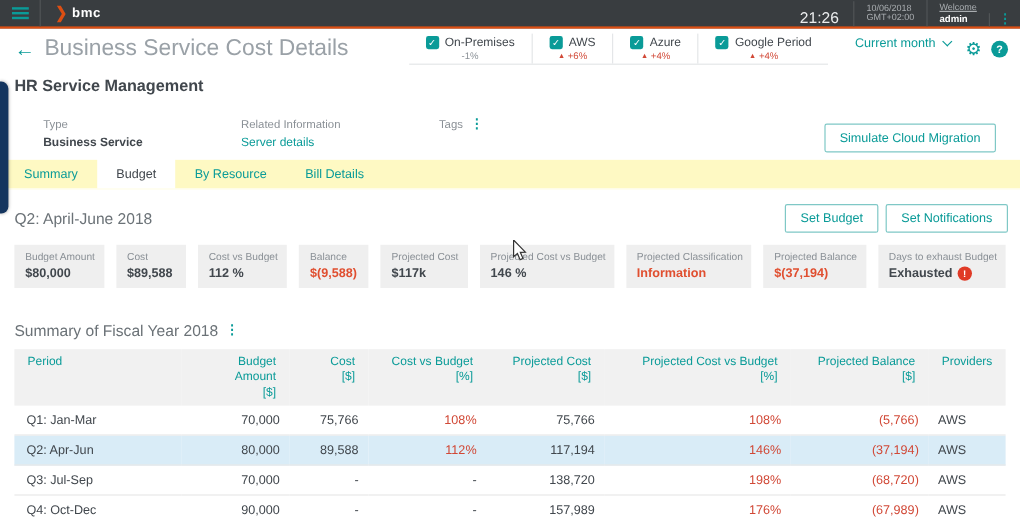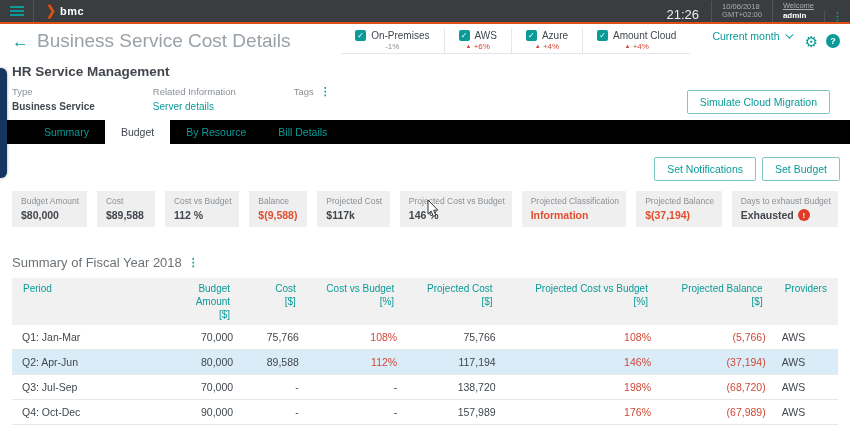--- a/index.html
+++ b/index.html
@@ -40,31 +40,31 @@
   .prov-label { font-size:10px; color:#41474d; }
   .prov-delta { font-size:8px; color:#8a9096; margin-top:1px; }
   .prov-delta.neg { color:var(--red); }
   .tri { font-size:6px; color:var(--red); vertical-align:1px;}
   .period-sel { display:flex; align-items:center; gap:5px; color:var(--teal); font-size:10.5px; margin:0 14px 11px 22px; cursor:pointer; white-space:nowrap;}
   .chev-down { width:6px; height:6px; border-right:1.5px solid var(--teal); border-bottom:1.5px solid var(--teal); transform:rotate(45deg) translateY(-2px); display:inline-block;}
   .gear { color:var(--teal); font-size:15px; cursor:pointer; margin-right:8px; line-height:1;}
   .help { width:14px; height:14px; border-radius:50%; background:var(--teal); color:#fff; font-size:9px; font-weight:bold; display:flex; align-items:center; justify-content:center; cursor:pointer;}
   
   .service { padding:6px 12px 8px 12px; background:#fff; position:relative;}
-  .svc-name { font-size:13.5px; font-weight:600; color:#41474d; margin-bottom:7px;}
+  .svc-name { font-size:13.5px; font-weight:600; color:#41474d; margin-bottom:20px;}
   .svc-cols { display:flex; gap:0; }
-  .svc-col { margin-right:58px; }
+  .svc-col { margin-right:58px;margin-left:24px; }
   .svc-label { font-size:9.5px; color:#8a9096; margin-bottom:4px; }
   .svc-val { font-size:10px; font-weight:bold; color:#41474d; }
   .svc-link { font-size:10px; color:var(--teal); cursor:pointer; }
   .tags-row { display:flex; gap:6px; align-items:flex-start;}
   .btn { border:1px solid #7fc8c6; background:#fff; color:var(--teal); font-size:10.5px; padding:5px 12px; border-radius:2px; cursor:pointer; font-family:inherit;}
   .simulate { position:absolute; right:20px; bottom:6px; }
   
-  .tabbar { background:#000000; display:flex; padding-left:28px; height:25px; align-items:flex-end; border-bottom:1px solid #ffffff;}
+  .tabbar { background:#fef9c3; display:flex; padding-left:4px; height:25px; align-items:flex-end; border-bottom:1px solid #ffffff;}
   .tab { font-size:10.5px; color:var(--teal); padding:6px 16px; height:25px; display:flex; align-items:center; cursor:pointer; background:transparent; border:none; font-family:inherit;}
   .tab.active { background:#fff; color:#41474d; }
   
   .qrow { display:flex; align-items:center; padding:12px 10px 8px 12px; }
   .qtitle { font-size:13px; color:#6b7277; }
   .qbtns { margin-left:auto; display:flex; gap:6px; }
   .kpis { display:flex; gap:10px; padding:2px 12px; }
   .kpi { background:#efefef; padding:5px 9px 6px 9px; min-width:58px; }
   .kpi-label { font-size:8.5px; color:#8a9096; margin-bottom:3px; white-space:nowrap;}
   .kpi-val { font-size:10.5px; font-weight:bold; color:#41474d; white-space:nowrap; display:flex; align-items:center; gap:4px;}
@@ -136,21 +136,21 @@
       <div class="prov">
         <div class="prov-top">
           <span class="cbx">✓</span>
           <span class="prov-label">Azure</span>
         </div>
         <div class="prov-delta neg"><span class="tri">▲</span> +4%</div>
       </div>
       <div class="prov">
         <div class="prov-top">
           <span class="cbx">✓</span>
-          <span class="prov-label">Amount Cloud</span>
+          <span class="prov-label">Google Period</span>
         </div>
         <div class="prov-delta neg"><span class="tri">▲</span> +4%</div>
       </div>
     </div>
   <div class="period-sel">
     <span>Current month</span>
     <span class="chev-down"></span>
   </div>
   <span class="gear">⚙</span>
   <span class="help">?</span>
@@ -176,23 +176,24 @@
 </div>
 
 <div class="tabbar">
     <button class="tab">Summary</button>
     <button class="tab active">Budget</button>
     <button class="tab">By Resource</button>
     <button class="tab">Bill Details</button>
   </div>
 
 <div class="qrow">
+  <span class="qtitle">Q2: April-June 2018</span>
   <div class="qbtns">
+    <button class="btn">Set Budget</button>
     <button class="btn">Set Notifications</button>
-    <button class="btn">Set Budget</button>
   </div>
 </div>
 <div class="kpis">
     <div class="kpi">
       <div class="kpi-label">Budget Amount</div>
       <div class="kpi-val">
         <span>$80,000</span>
       </div>
     </div>
     <div class="kpi">

